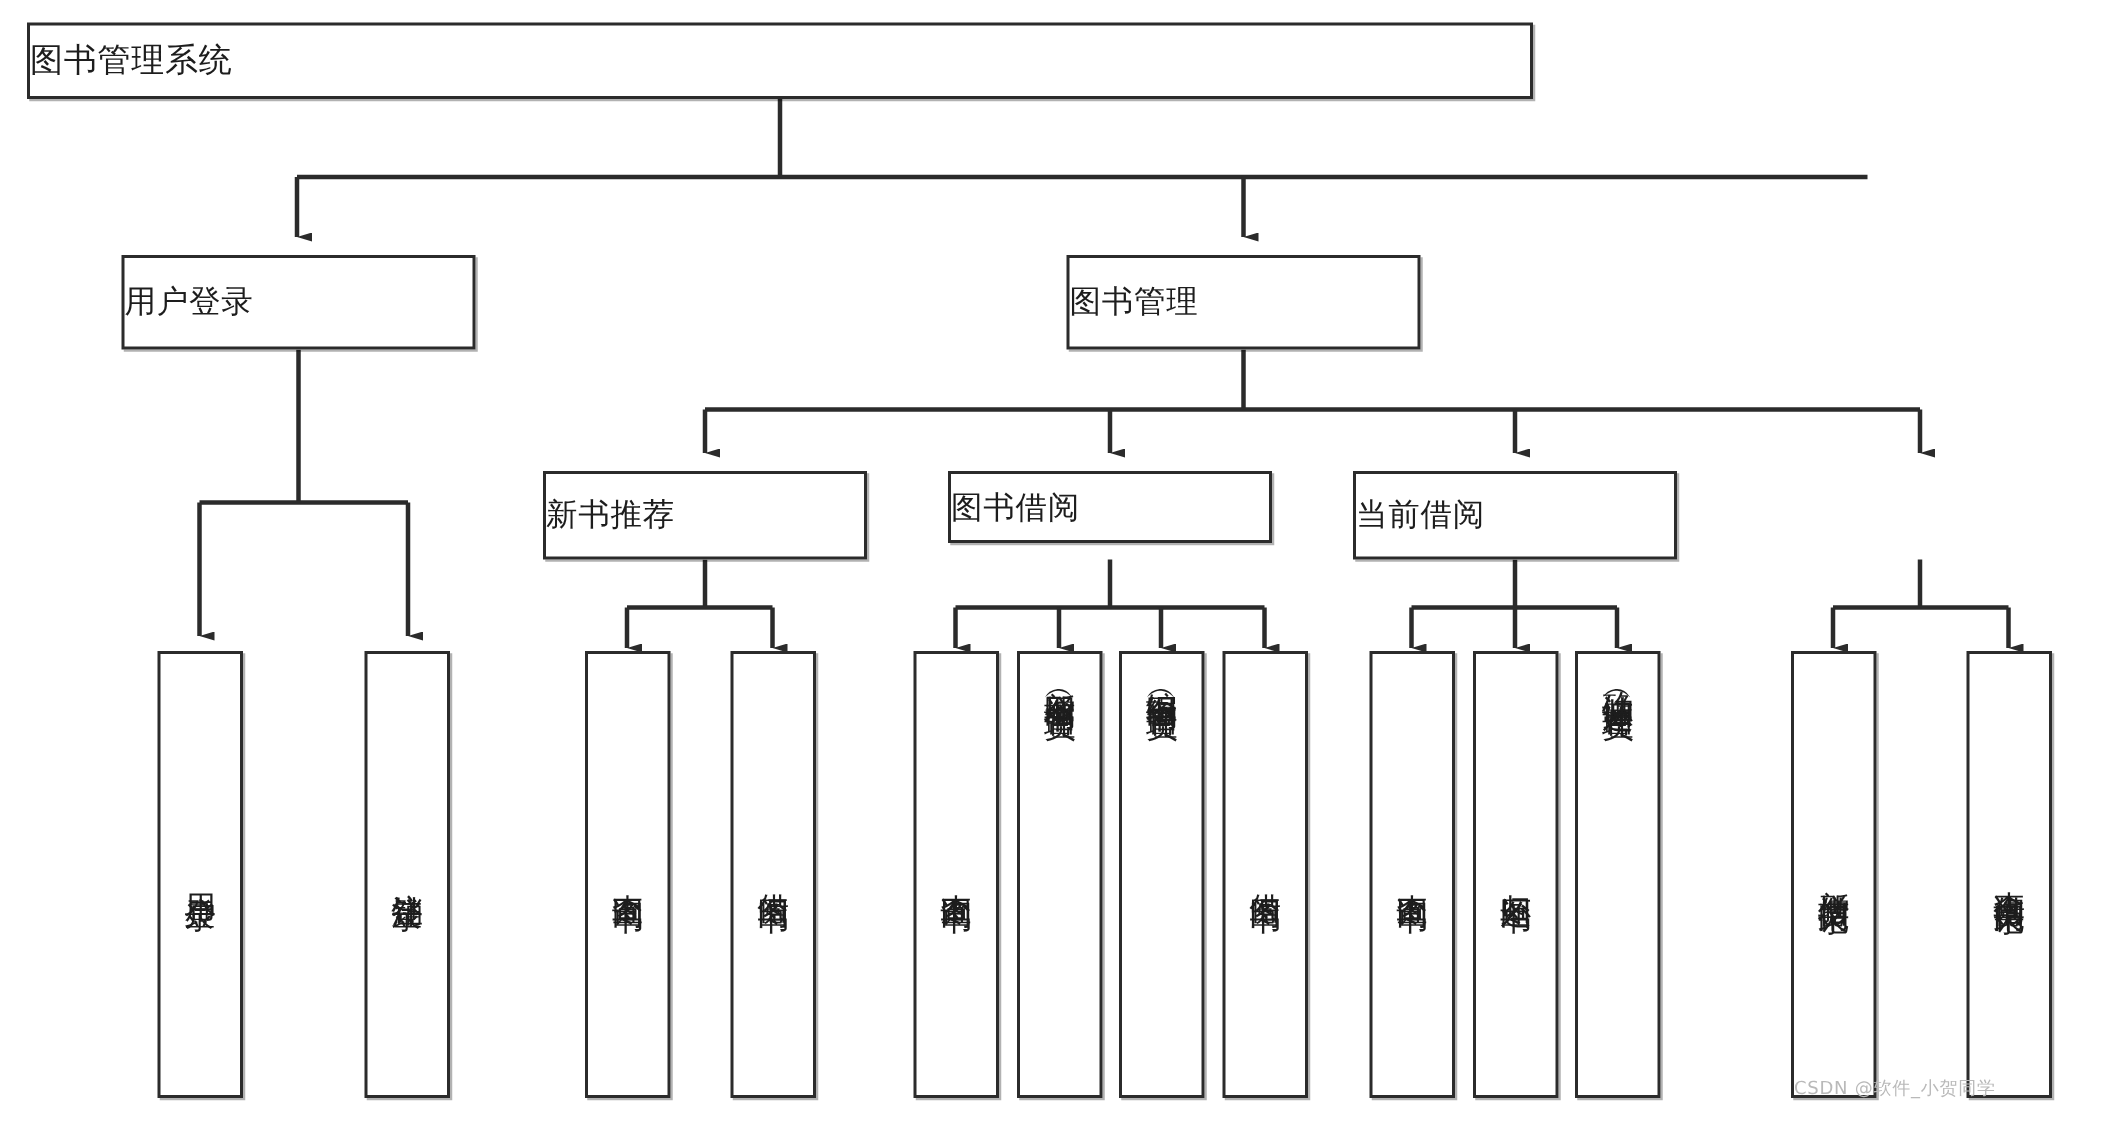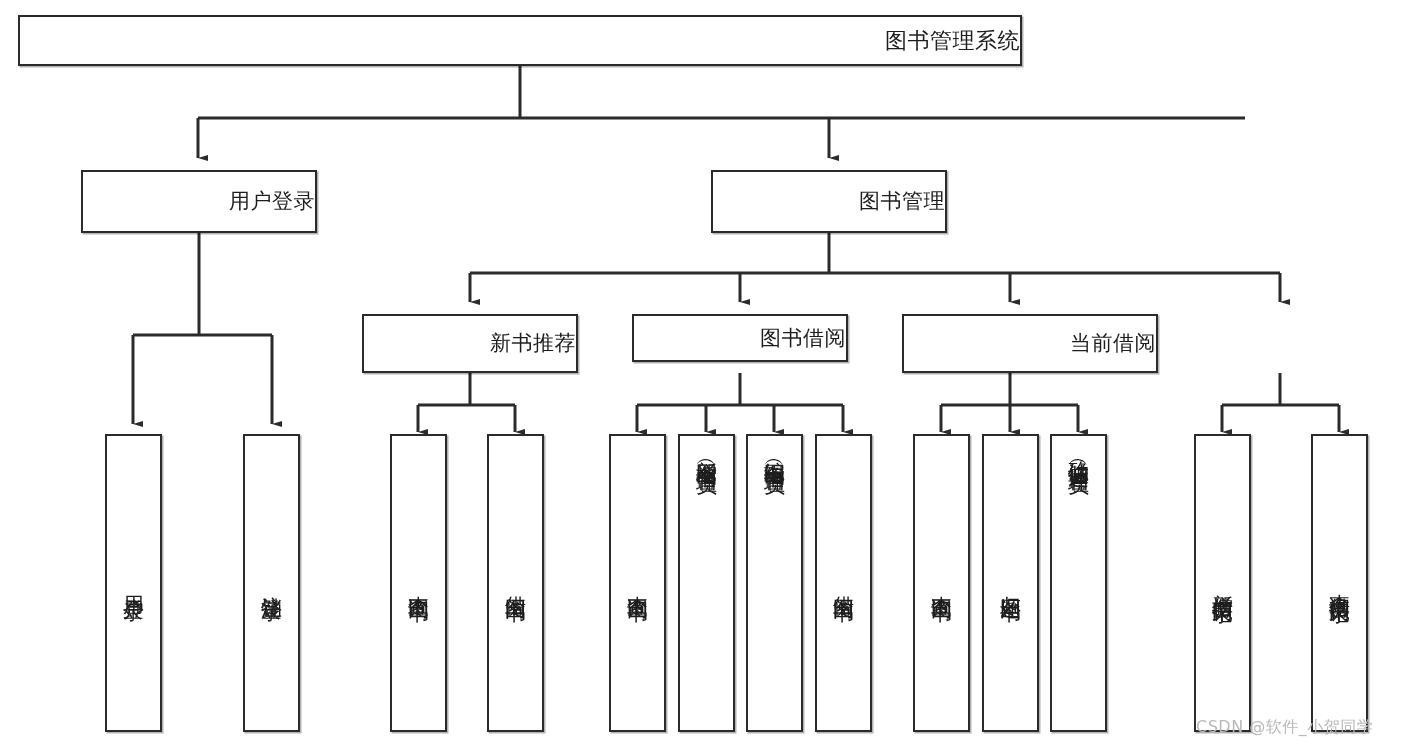--- a/index.html
+++ b/index.html
@@ -26,21 +26,21 @@
     height: 747px;
     pointer-events: none;
   }
   .node {
     position: absolute;
     box-sizing: border-box;
     border: 2px solid #2b2b2b;
     background: #ffffff;
     display: flex;
     align-items: center;
-    justify-content: flex-end;
+    justify-content: flex-start;
     color: #1d1d1d;
     box-shadow: 1.5px 1.5px 0 rgba(0,0,0,0.30);
   }
   .node .label {
     text-align: center;
     line-height: 1.08;
     letter-spacing: 0.5px;
     white-space: nowrap;
   }
   
@@ -64,21 +64,21 @@
     letter-spacing: 2px;
     white-space: nowrap;
   }
   .node.vert.mid {
     align-items: center;
     padding-top: 0;
   }
   .watermark {
     position: absolute;
     color: #b9b9b9;
-    font-size: 16px;
+    font-size: 12px;
     white-space: nowrap;
     letter-spacing: 0.5px;
   }
 </style>
 </head>
 <body>
 
 <div id="canvas">
 
   <svg class="connectors" viewBox="0 0 1405 747" xmlns="http://www.w3.org/2000/svg">
@@ -141,21 +141,21 @@
   <div class="node horiz" style="left:362px; top:314px; width:216px; height:59px;">
     <span class="label">新书推荐</span>
   </div>
 
   <div class="node horiz" style="left:711px; top:170px; width:236px; height:63px;">
     <span class="label">图书管理</span>
   </div>
   <div class="node horiz" style="left:632px; top:314px; width:216px; height:48px;">
     <span class="label">图书借阅</span>
   </div>
-  <div class="node horiz" style="left:902px; top:314px; width:256px; height:59px;">
+  <div class="node horiz" style="left:902px; top:314px; width:216px; height:59px;">
     <span class="label">当前借阅</span>
   </div>
 
   <div class="node vert mid" style="left:105px; top:434px; width:57px; height:298px;">
     <span class="label">用户登录</span>
   </div>
   <div class="node vert mid" style="left:243px; top:434px; width:57px; height:298px;">
     <span class="label">注销登录</span>
   </div>
 

